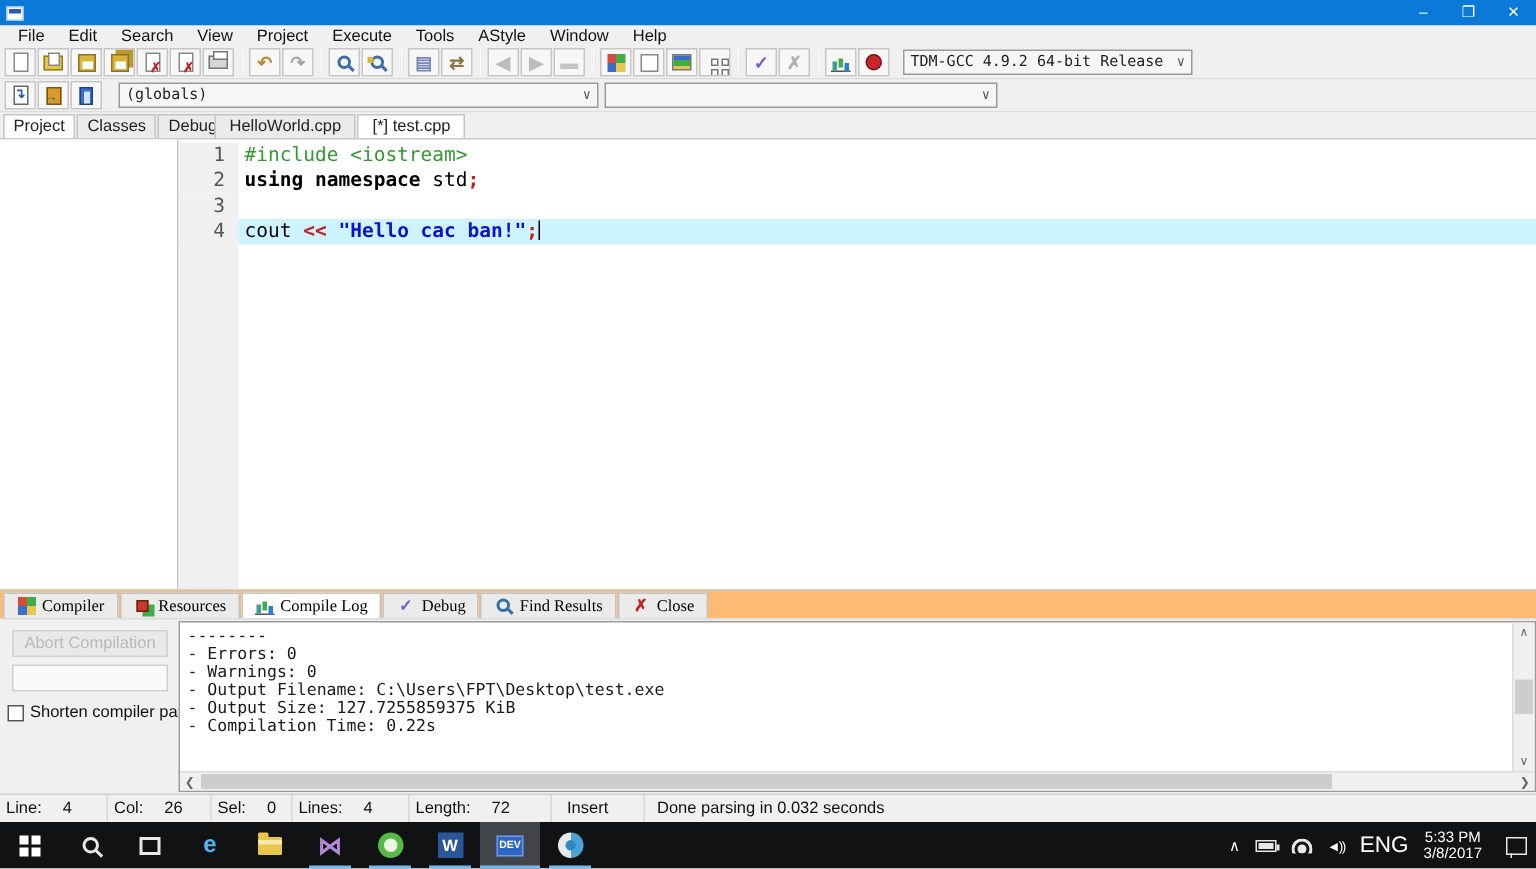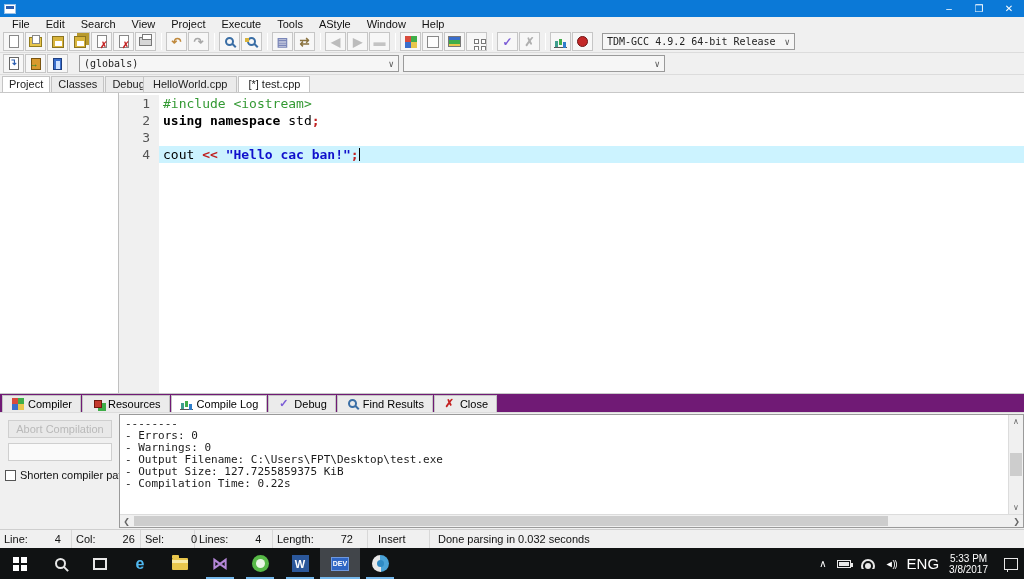--- a/index.html
+++ b/index.html
@@ -90,22 +90,22 @@
   .tok-pp  { color:#339933; }
   .tok-kw  { font-weight:bold; color:#000; }
   .tok-id  { color:#000; }
   .tok-sym { color:#c02020; font-weight:bold; }
   .tok-str { color:#1010cc; font-weight:bold; }
   .caret { display:inline-block; width:1px; height:13px; background:#000; vertical-align:-2px; }
   .gutter-fill { flex:1; display:flex; }
   .gutter-fill .gutter-num { height:100%; }
 
   
-  .bottom-tabs { height:19px; background:#701a75; border-top:1px solid #c8c8c8; display:flex;
-                 align-items:flex-end; padding-left:2px; flex:0 0 auto; }
+  .bottom-tabs { height:19px; background:#fdba74; border-top:1px solid #c8c8c8; display:flex;
+                 align-items:flex-end; padding-left:2px; flex:0 0 auto;font-family:Liberation Serif, serif; }
   .btab { display:flex; align-items:center; gap:4px; font-size:11px; padding:1px 8px 2px;
           border:1px solid #c4c4c4; border-bottom:none; background:#ebebeb; margin-right:1px; }
   .btab.active { background:#fff;text-align:right; }
   .btab .bic { display:inline-flex; width:13px; height:13px; align-items:center; justify-content:center;
                font-size:11px; font-weight:bold; }
 
   
   .compile-panel { height:117px; background:#f0f0f0; display:flex; flex:0 0 auto; border-top:1px solid #dcdcdc; }
   .compile-left { width:119px; padding:7px 8px 0 5px; }
   .btn-abort { width:104px; height:18px; background:#e9e9e9; border:1px solid #cfcfcf; color:#b9b9b9;
@@ -125,21 +125,21 @@
   .vscroll .vtrack { flex:1; width:100%; position:relative; }
   .vscroll .vthumb { position:absolute; top:34%; left:1px; right:1px; height:32%; background:#cdcdcd; }
   .hscroll { height:13px; background:#f0f0f0; border-top:1px solid #dcdcdc; display:flex; align-items:center; }
   .hscroll .sarrow { width:13px; text-align:center; font-size:8px; color:#666; }
   .hscroll .htrack { flex:1; height:100%; position:relative; }
   .hscroll .hthumb { position:absolute; left:1px; top:1px; bottom:1px; width:86%; background:#cdcdcd; }
 
   
   .statusbar { height:19px; background:#f0f0f0; border-top:1px solid #cfcfcf; display:flex;
                align-items:center; font-size:11px; color:#111; flex:0 0 auto; }
-  .scell { height:100%; display:flex; align-items:center; padding-left:4px; border-right:1px solid #d8d8d8;gap:13px; }
+  .scell { height:100%; display:flex; align-items:center; padding-left:4px; border-right:1px solid #d8d8d8; }
   .scell .slabel { display:inline-block; }
   .scell .sval { display:inline-block; margin-left:14px; }
   .scell:nth-child(1){ width:72px; } .scell:nth-child(2){ width:69px; }
   .scell:nth-child(3){ width:54px; } .scell:nth-child(4){ width:78px; }
   .scell:nth-child(5){ width:95px; } .scell:nth-child(6){ width:62px; padding-left:10px;}
   .scell:nth-child(7){ flex:1; border-right:none; padding-left:8px; }
 
   
   .taskbar { height:31px; background:#101213; display:flex; align-items:stretch; flex:0 0 auto; }
   .tb-app { width:40px; display:flex; align-items:center; justify-content:center; position:relative; }

